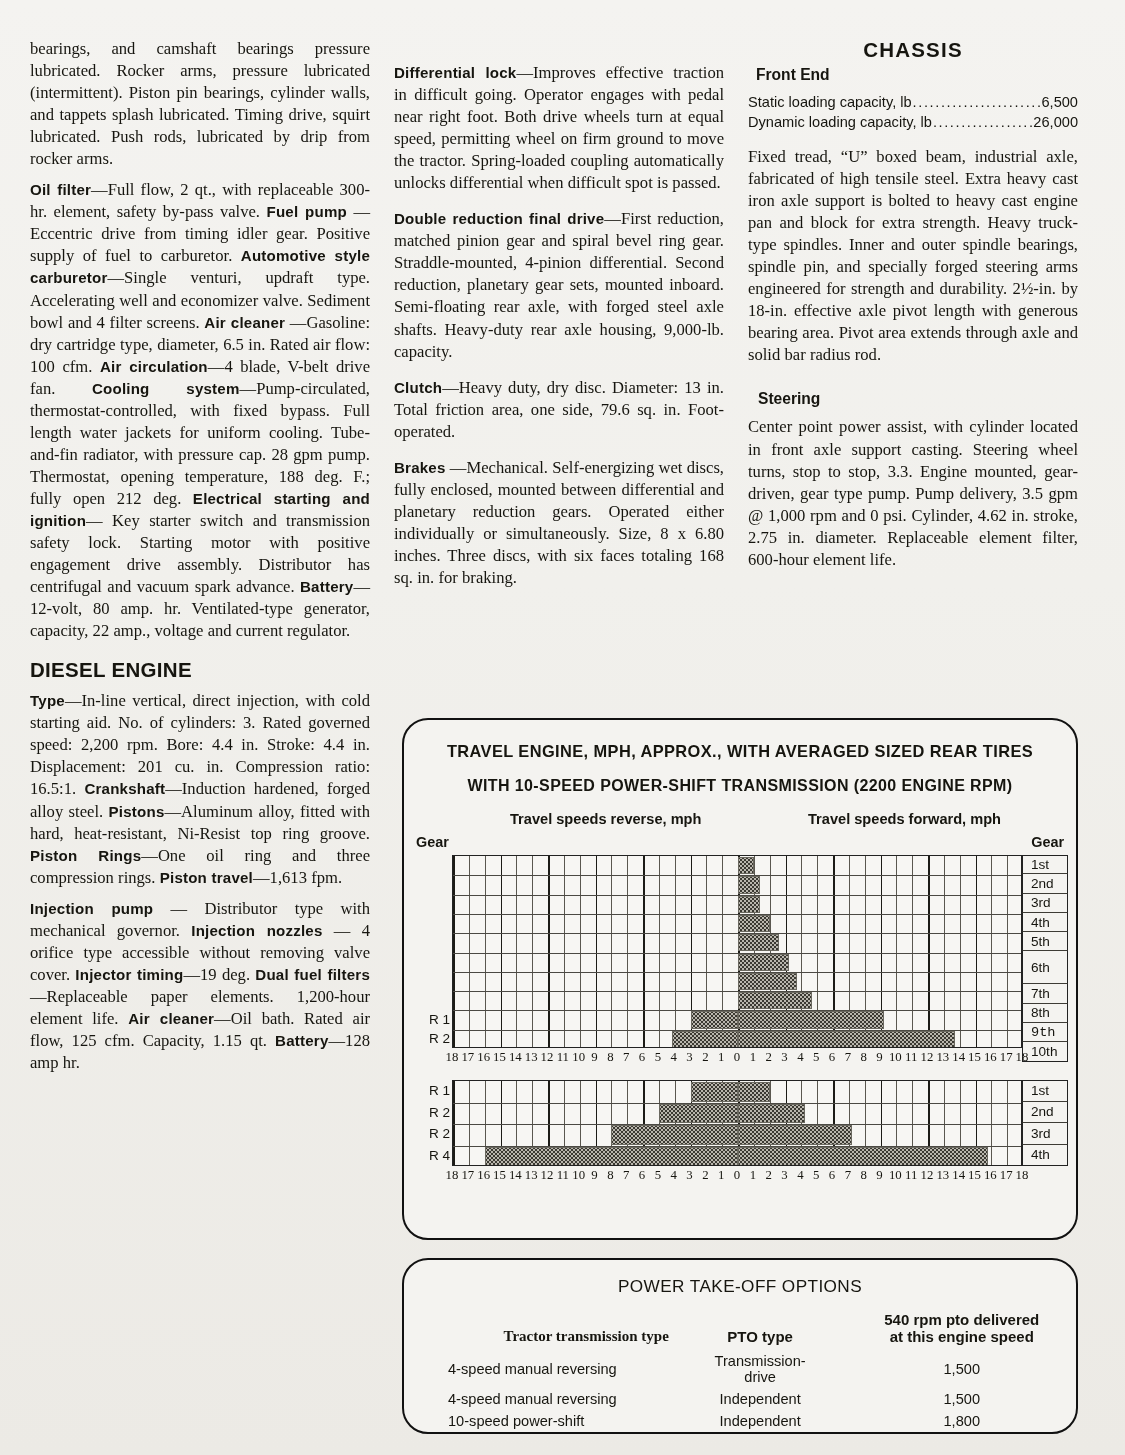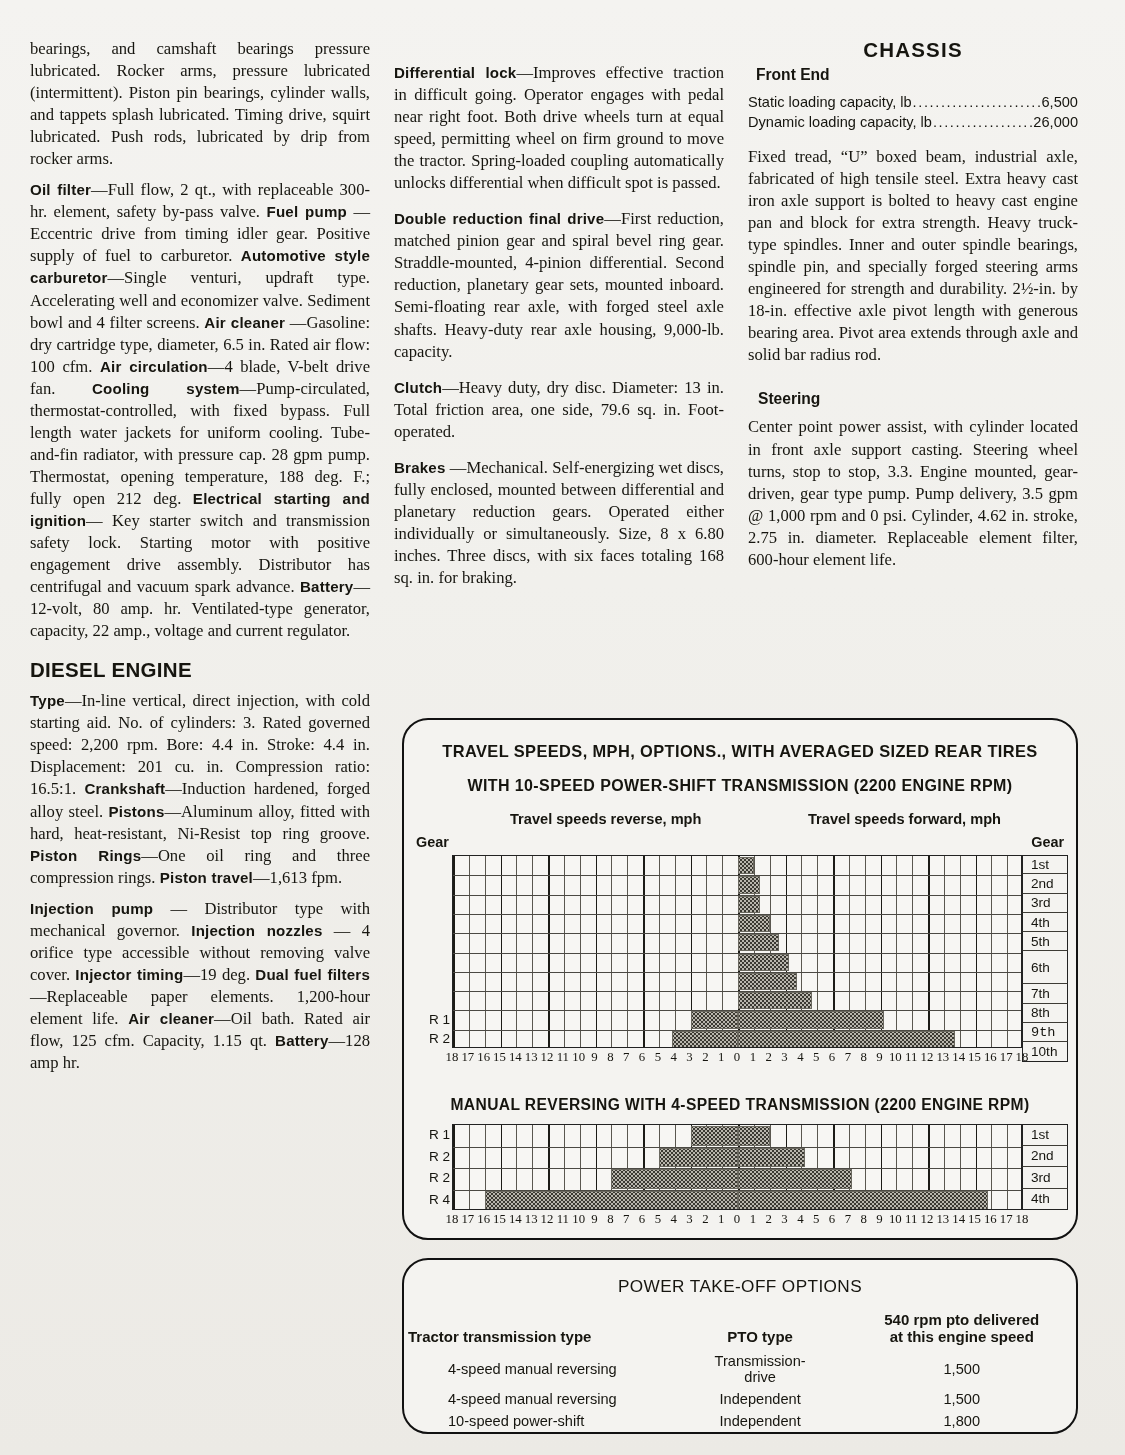--- a/index.html
+++ b/index.html
@@ -183,21 +183,21 @@
     vertical-align:bottom;
     padding:2px 4px 5px 4px;
   }
   table.pto td{
     font-size:14.6px;font-weight:normal;
     padding:3px 4px;
   }
   .c1{text-align:left;padding-left:44px !important;}
   .c2{text-align:center;}
   .c3{text-align:center;}
-  th.c1{text-align:left;padding-left:4px !important;}
+  th.c1{text-align:right;padding-left:4px !important;font-family:Liberation Serif, serif;}
   .two-line{line-height:17px;}
 </style>
 </head>
 <body>
 
 <div class="page">
 
   <div class="col" style="left:30px;top:38px;width:340px;">
     <p class="serif-p" id="c1p0">bearings, and camshaft bearings pressure lubricated. Rocker arms, pressure lubricated (intermittent). Piston pin bearings, cylinder walls, and tappets splash lubricated. Timing drive, squirt lubricated. Push rods, lubricated by drip from rocker arms.</p>
     <p class="serif-p" id="c1p1"><b class="run">Oil filter</b>—Full flow, 2 qt., with replaceable 300-hr. element, safety by-pass valve. <b class="run">Fuel pump</b> — Eccentric drive from timing idler gear. Positive supply of fuel to carburetor. <b class="run">Automotive style carburetor</b>—Single venturi, updraft type. Accelerating well and economizer valve. Sediment bowl and 4 filter screens. <b class="run">Air cleaner</b> —Gasoline: dry cartridge type, diameter, 6.5 in. Rated air flow: 100 cfm. <b class="run">Air circulation</b>—4 blade, V-belt drive fan. <b class="run">Cooling system</b>—Pump-circulated, thermostat-controlled, with fixed bypass. Full length water jackets for uniform cooling. Tube-and-fin radiator, with pressure cap. 28 gpm pump. Thermostat, opening temperature, 188 deg. F.; fully open 212 deg. <b class="run">Electrical starting and ignition</b>— Key starter switch and transmission safety lock. Starting motor with positive engagement drive assembly. Distributor has centrifugal and vacuum spark advance. <b class="run">Battery</b>—12-volt, 80 amp. hr. Ventilated-type generator, capacity, 22 amp., voltage and current regulator.</p>
@@ -228,21 +228,21 @@
           <span class="val">26,000</span>
         </div>
       </div>
     <p class="serif-p" style="margin-top:2px;">Fixed tread, “U” boxed beam, industrial axle, fabricated of high tensile steel. Extra heavy cast iron axle support is bolted to heavy cast engine pan and block for extra strength. Heavy truck-type spindles. Inner and outer spindle bearings, spindle pin, and specially forged steering arms engineered for strength and durability. 2½-in. by 18-in. effective axle pivot length with generous bearing area. Pivot area extends through axle and solid bar radius rod.</p>
     <h3 class="sub" style="margin-left:10px;margin-top:24px;">Steering</h3>
     <p class="serif-p">Center point power assist, with cylinder located in front axle support casting. Steering wheel turns, stop to stop, 3.3. Engine mounted, gear-driven, gear type pump. Pump delivery, 3.5 gpm @ 1,000 rpm and 0 psi. Cylinder, 4.62 in. stroke, 2.75 in. diameter. Replaceable element filter, 600-hour element life.</p>
   </div>
 
   <div class="panel" style="left:402px;top:718px;width:676px;height:522px;">
 
-    <div class="chart-title ct1" style="margin-top:22px;">TRAVEL SPEEDS, MPH, OPTIONS., WITH AVERAGED SIZED REAR TIRES</div>
+    <div class="chart-title ct1" style="margin-top:22px;">TRAVEL ENGINE, MPH, APPROX., WITH AVERAGED SIZED REAR TIRES</div>
     <div class="chart-title ct2" style="margin-top:16px;">WITH 10-SPEED POWER-SHIFT TRANSMISSION (2200 ENGINE RPM)</div>
 
     <div class="dirlabels" style="margin:16px 18px 0 18px;">
       <span style="left:88px;">Travel speeds reverse, mph</span>
       <span style="left:386px;">Travel speeds forward, mph</span>
     </div>
 
     <div class="gearhead" style="margin:3px 12px 0 12px;">
       <span class="l">Gear</span>
       <span class="r">Gear</span>
@@ -366,21 +366,20 @@
           <span style="left: 475px;">12</span>
           <span style="left: 490.833px;">13</span>
           <span style="left: 506.667px;">14</span>
           <span style="left: 522.5px;">15</span>
           <span style="left: 538.333px;">16</span>
           <span style="left: 554.167px;">17</span>
           <span style="left: 570px;">18</span>
         </div>
       </div>
 
-    <div class="chart-title ct3" style="margin-top:26px;">MANUAL REVERSING WITH 4-SPEED TRANSMISSION (2200 ENGINE RPM)</div>
 
     <div class="gridchart" id="chart2" style="margin:10px 8px 0 8px;height:108px;position:relative;">
         <div class="gc-left" style="width: 40px; height: 86px;">
           <div class="rowlab" style="height: 21.5px;">R 1</div>
           <div class="rowlab" style="height: 21.5px;">R 2</div>
           <div class="rowlab" style="height: 21.5px;">R 2</div>
           <div class="rowlab" style="height: 21.5px;">R 4</div>
         </div>
         <div class="gc-right" style="width: 46px; height: 86px;">
           <div class="rowlab r" style="height: 21.5px; box-sizing: border-box; border-width: 1.4px 1.4px 1px; border-style: solid; border-color: rgb(34, 34, 34) rgb(34, 34, 34) rgb(61, 59, 53);">1st</div>

